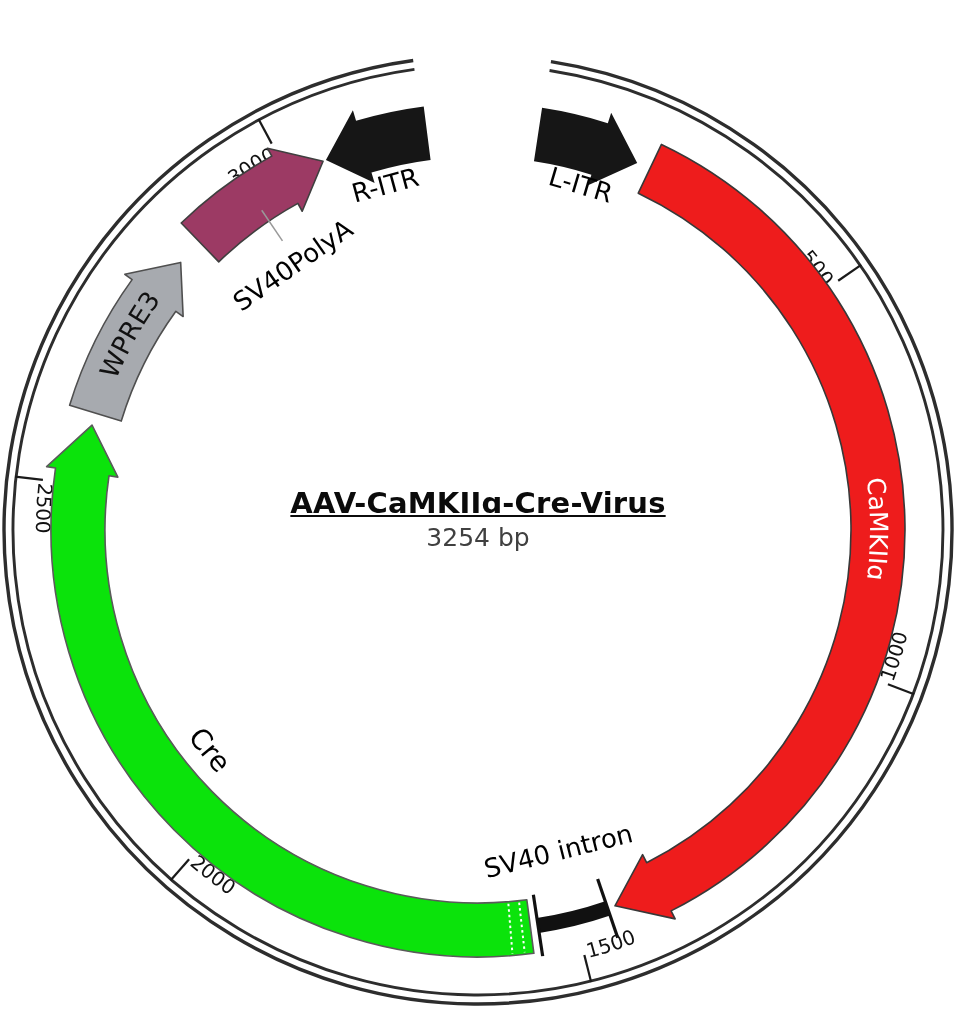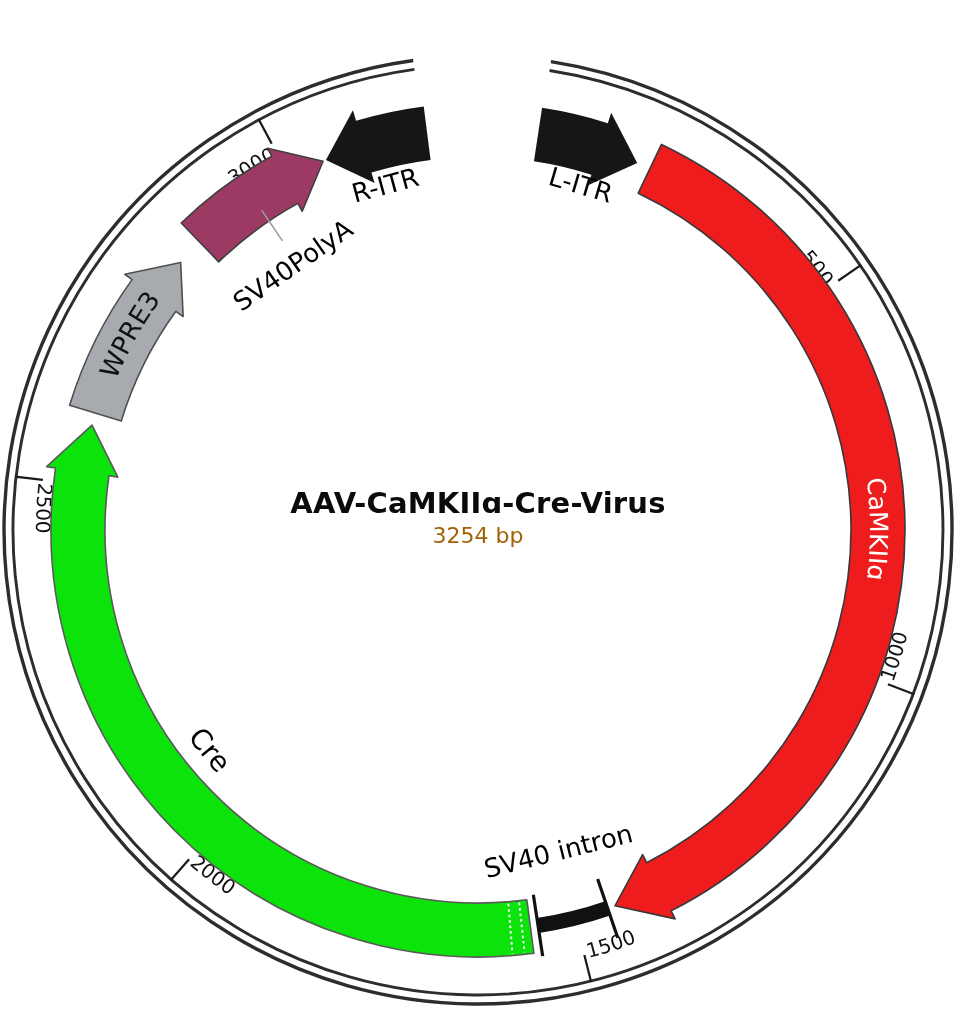--- a/index.html
+++ b/index.html
@@ -2,22 +2,22 @@
 <html><head>
 <meta charset="utf-8">
 <style>
   html,body{margin:0;padding:0;background:#ffffff;}
   body{width:967px;height:1024px;position:relative;overflow:hidden;
        font-family:"DejaVu Sans","Liberation Sans",sans-serif;}
   #map-wrap{position:absolute;inset:0;}
   svg{position:absolute;left:0;top:0;}
   #title-block{position:absolute;left:478px;top:486px;transform:translateX(-50%);
                text-align:center;white-space:nowrap;}
-  #title-block .t1{font-size:29px;font-weight:bold;color:#0b0b0b;letter-spacing:.2px;}
-  #title-block .t2{font-size:22px;color:#a16207;margin-top:3px;}
+  #title-block .t1{font-size:29px;font-weight:bold;color:#0b0b0b;letter-spacing:.2px;text-decoration:underline;}
+  #title-block .t2{font-size:25px;color:#404040;margin-top:3px;}
   text{font-family:"DejaVu Sans","Liberation Sans",sans-serif;}
 </style>
 </head>
 <body>
 
 <div id="map-wrap">
   <svg id="plasmid-svg" width="967" height="1024" viewBox="0 0 967 1024">
       <defs>
         <path id="tp-cw" d="M 478 108 A 422 422 0 1 1 478 952 A 422 422 0 1 1 478 108" fill="none"></path>
         <path id="tp-ccw" d="M 478 88 A 442 442 0 1 0 478 972 A 442 442 0 1 0 478 88" fill="none"></path>

